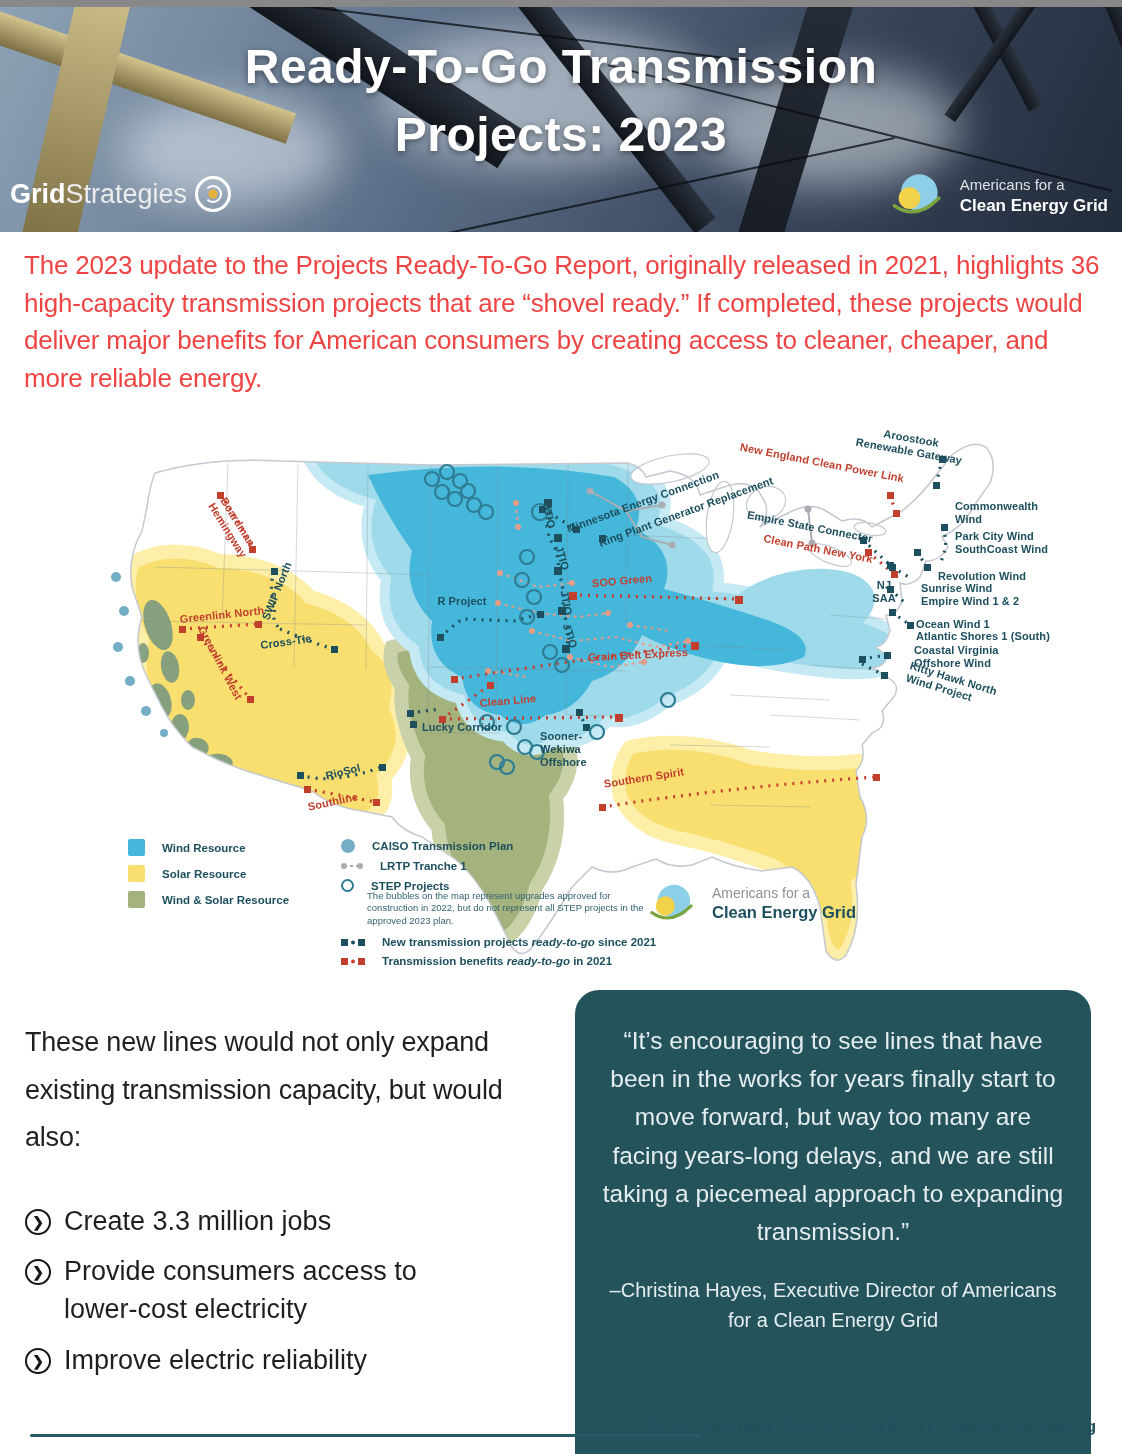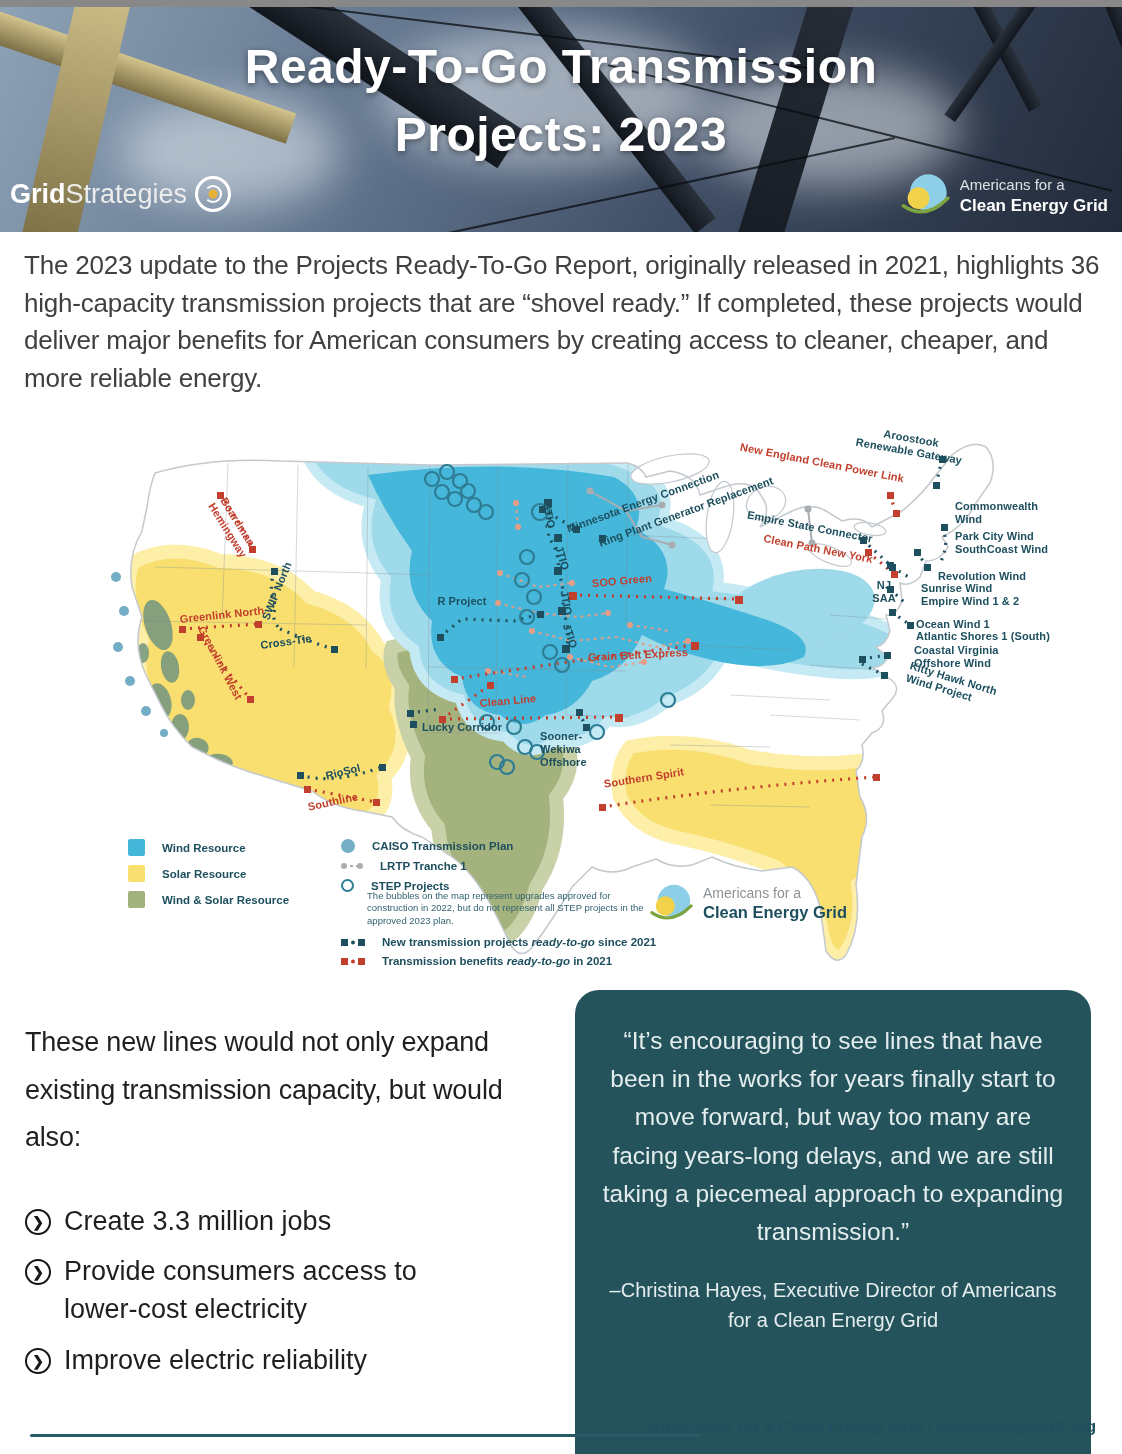--- a/index.html
+++ b/index.html
@@ -22,28 +22,28 @@
     font-size:48px;font-weight:800;line-height:1.42;letter-spacing:.5px;
     text-shadow:0 2px 6px rgba(0,0,0,.45);z-index:5}
   .gs-logo{position:absolute;left:10px;bottom:20px;display:flex;align-items:center;z-index:5;color:#fff}
   .gs-logo .b{font-weight:800;font-size:27px}
   .gs-logo .r{font-weight:300;font-size:27px;color:#ececec}
   .gs-ring{width:36px;height:36px;border:3px solid #fff;border-radius:50%;margin-left:8px;position:relative}
   .gs-ring .inner{position:absolute;left:50%;top:50%;width:18px;height:18px;border:2.5px solid #fff;
     border-radius:50%;transform:translate(-50%,-50%);border-left-color:transparent}
   .gs-ring .dot{position:absolute;left:50%;top:50%;width:9px;height:9px;background:#e8b23a;
     border-radius:50%;transform:translate(-50%,-50%)}
-  .aceg{display:flex;align-items:center;gap:9px}
+  .aceg{display:flex;align-items:center;gap:18px}
   .aceg-hero{position:absolute;right:14px;bottom:10px;z-index:5}
   .aceg-text .l1{font-size:15px;color:#dde1e4;line-height:1.25}
   .aceg-text .l2{font-size:17px;color:#fff;font-weight:700;line-height:1.25}
 
   
   .intro{position:absolute;left:24px;top:240px;width:1078px;font-size:26px;line-height:1.45;
-    color:#404040;letter-spacing:-.2px}
+    color:#ef4444;letter-spacing:-.2px}
 
   
   .map{position:absolute;left:70px;top:408px;width:1010px;height:557px}
   .map svg.base{position:absolute;left:0;top:0}
   .lbl{position:absolute;font-size:11px;font-weight:700;color:var(--navy);line-height:1.18;
     text-align:center;white-space:nowrap;transform:translate(-50%,-50%);letter-spacing:.1px}
   .lbl.red{color:var(--red)}
   .lbl.wrap{white-space:normal}
   .lbl.east{transform:translate(0,-50%);text-align:left}
   .legend{position:absolute;left:58px;top:424px;display:flex;gap:52px;font-size:11.5px;color:var(--navy)}

